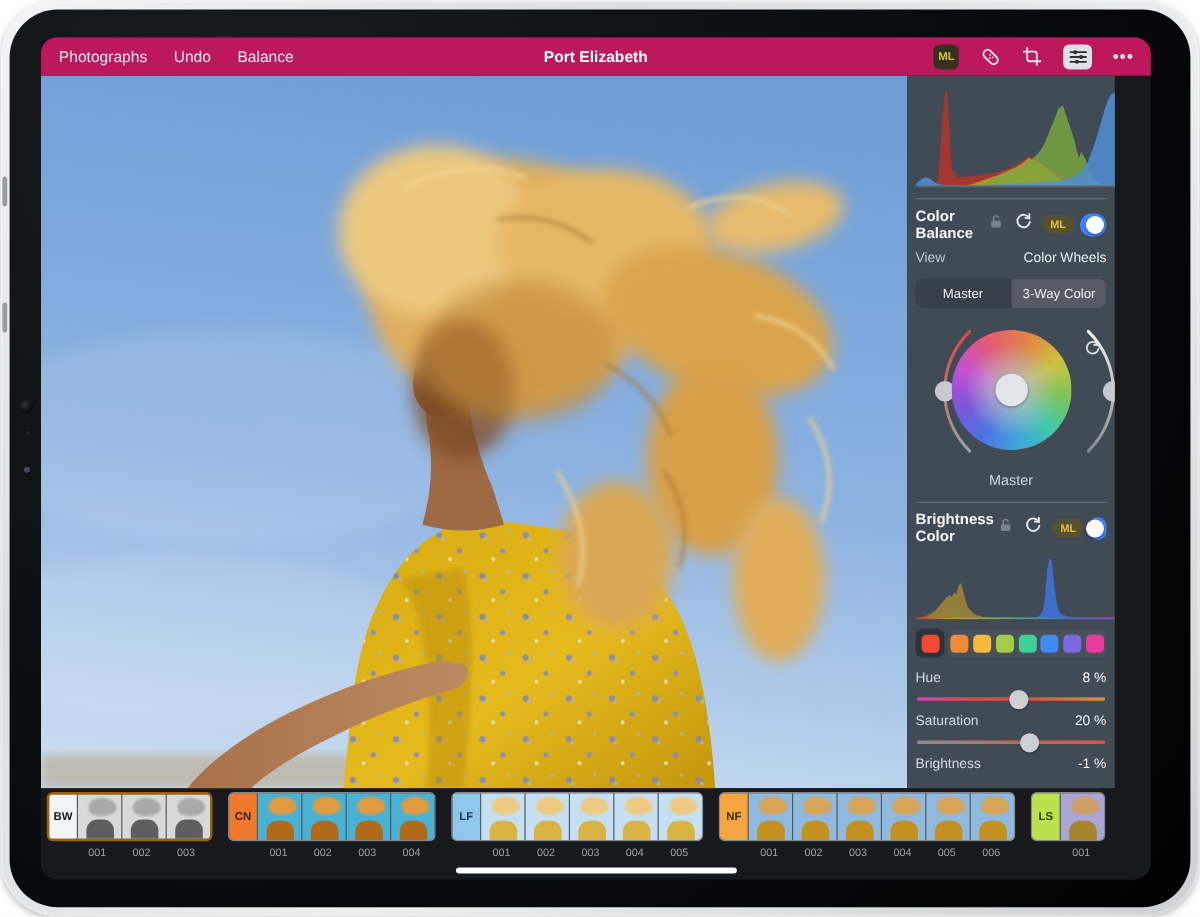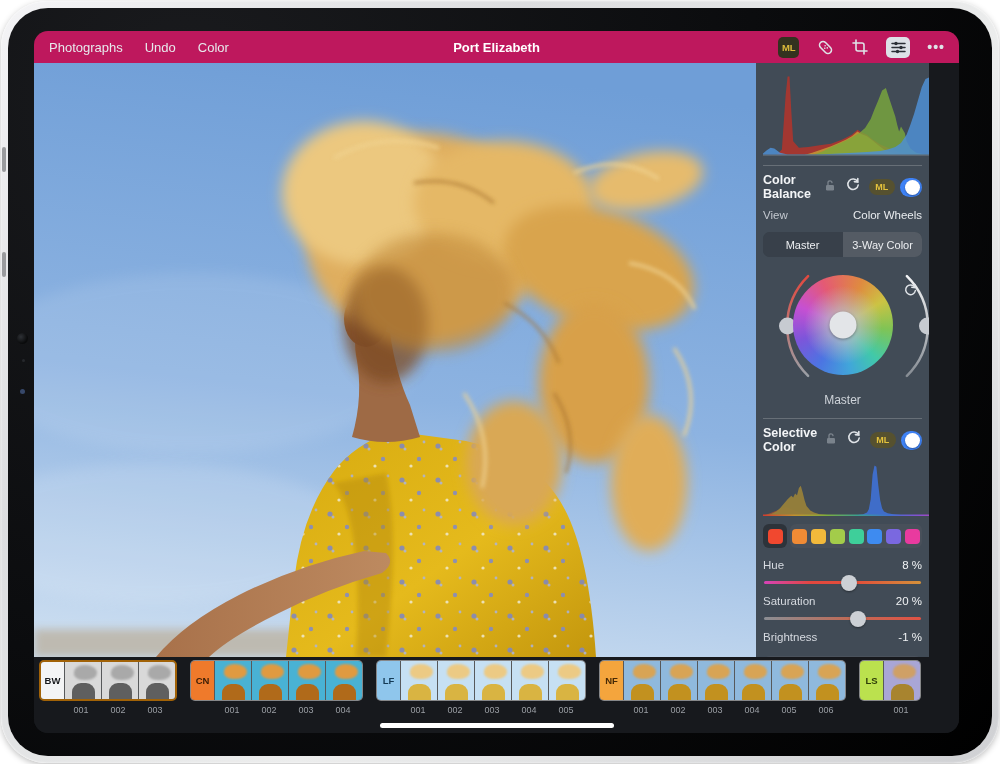--- a/index.html
+++ b/index.html
@@ -125,21 +125,21 @@
       <div class="cam-dot" style="left:14px;top:351px;width:3px;height:3px;background:#26282c;"></div>
       <div class="cam-dot" style="left:12px;top:381px;width:5px;height:5px;background:#37486a;"></div>
     </div>
 
     <div class="screen">
 
       <div class="toolbar">
         <div class="tb-left" id="tb-left">
             <div class="tb-btn">Photographs</div>
             <div class="tb-btn">Undo</div>
-            <div class="tb-btn">Color</div>
+            <div class="tb-btn">Balance</div>
           </div>
         <div class="tb-title">Port Elizabeth</div>
         <div class="tb-right">
           <div class="ml-badge-tb">ML</div>
           <div class="tb-icon">
             <svg width="17" height="17" viewBox="0 0 17 17">
               <g transform="rotate(45 8.5 8.5)">
                 <rect x="1.5" y="5" width="14" height="7" rx="3.5" class="icon-stroke"></rect>
                 <circle cx="7" cy="7.5" r="0.8" fill="#dfe3e7"></circle>
                 <circle cx="10" cy="7.5" r="0.8" fill="#dfe3e7"></circle>
@@ -314,21 +314,21 @@
                   <path d="M 12.5 4.5 A 5.2 5.2 0 1 0 13.2 8" class="icon-stroke"></path>
                   <path d="M 12.8 1.5 L 12.8 5 L 9.4 4.6" class="icon-stroke"></path>
                 </svg>
             </span>
             <div class="wheel-caption">Master</div>
           </div>
 
           <div class="divider"></div>
 
           <div class="sec-header">
-            <span class="sec-title">Selective Color</span>
+            <span class="sec-title">Brightness Color</span>
             <span class="lock">
               <svg width="10" height="11" viewBox="0 0 10 11">
                   <rect x="1" y="5" width="8" height="5.5" rx="1.2" fill="#aab1b9"></rect>
                   <path d="M3 5 V3.2 a2 2 0 0 1 4 -0.6" stroke="#aab1b9" stroke-width="1.3" fill="none" stroke-linecap="round"></path>
                 </svg>
             </span>
             <span class="spacer"></span>
             <span class="reset-ic">
               <svg width="16" height="16" viewBox="0 0 16 16">
                   <path d="M 12.5 4.5 A 5.2 5.2 0 1 0 13.2 8" class="icon-stroke"></path>

